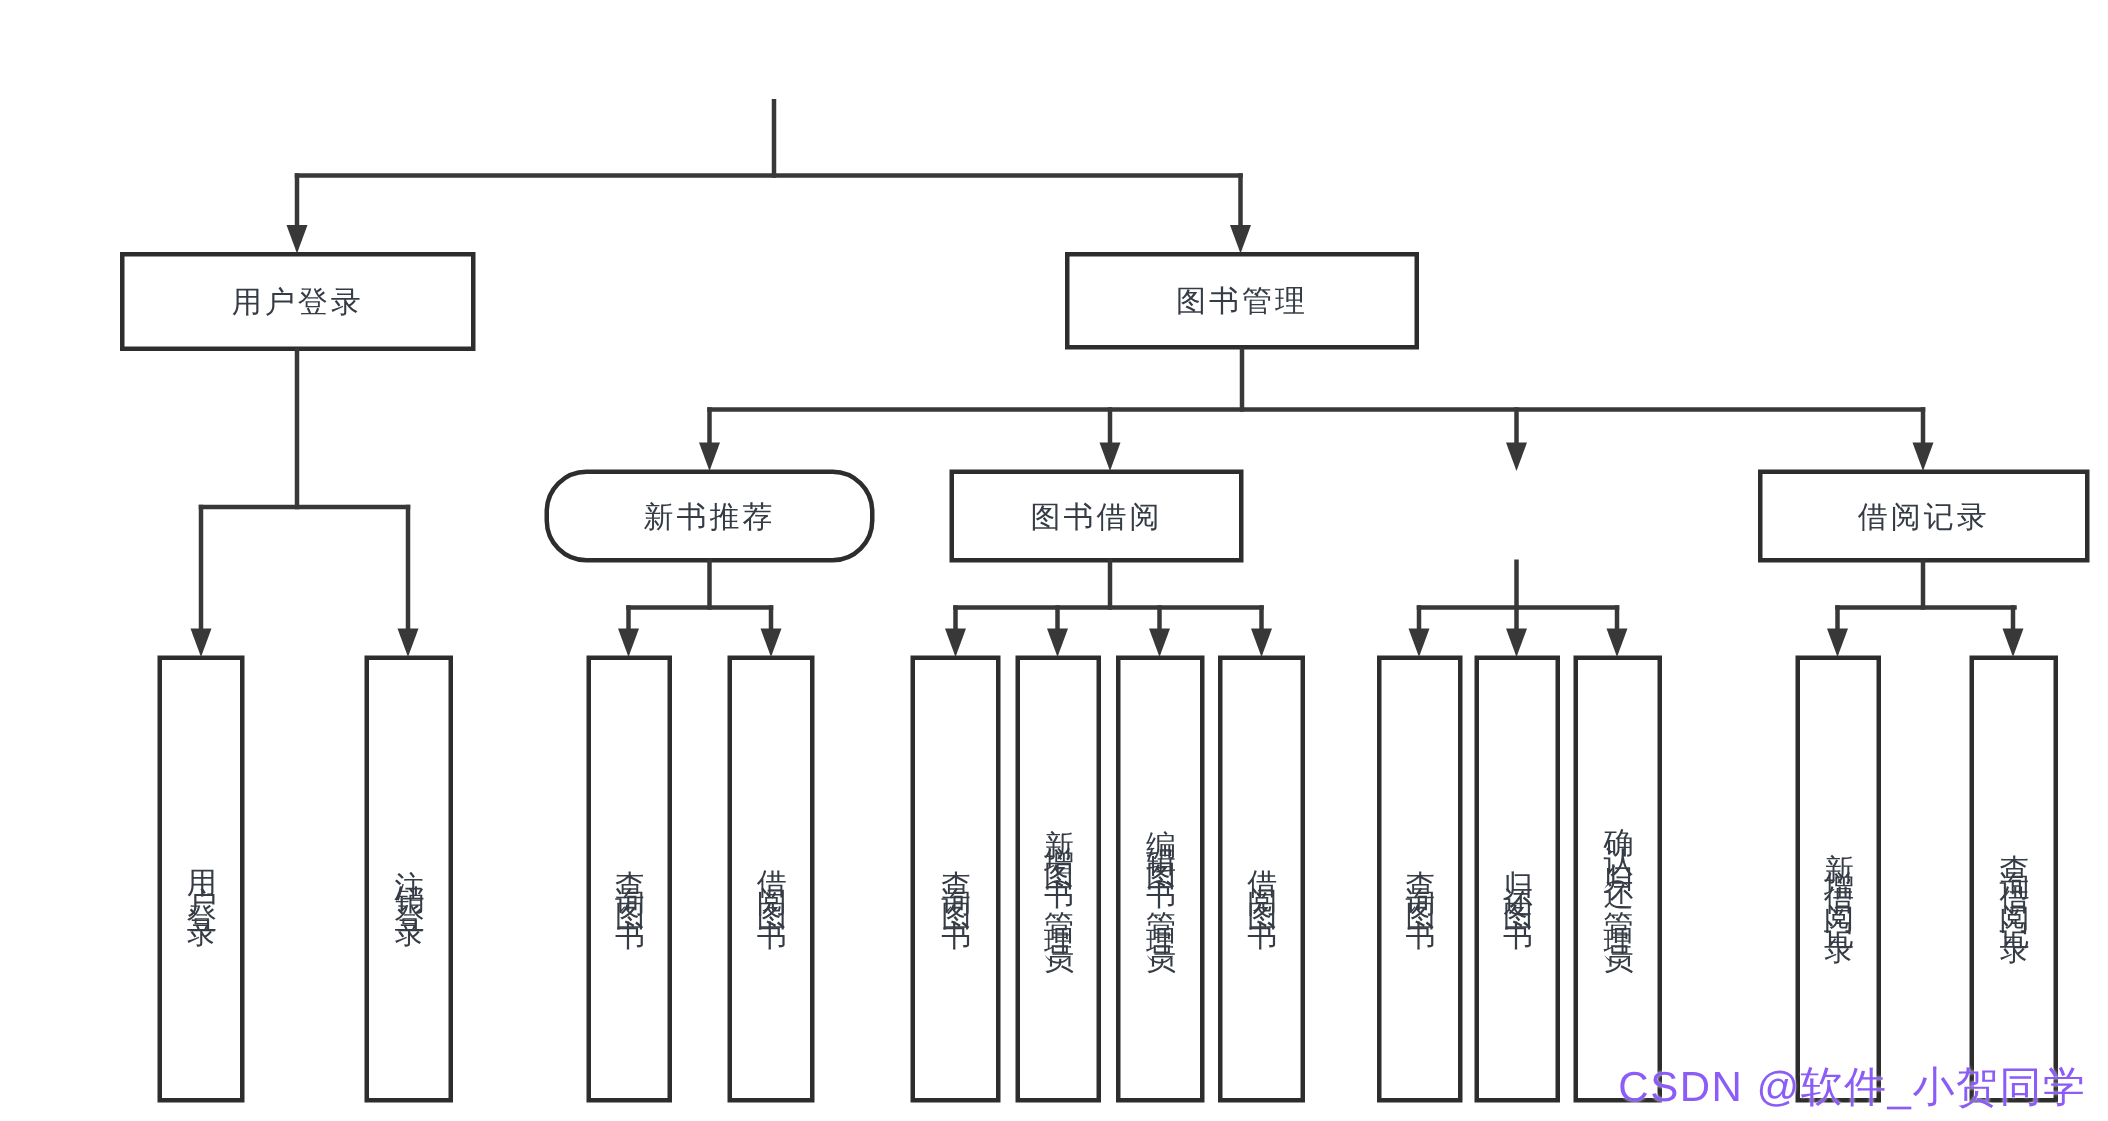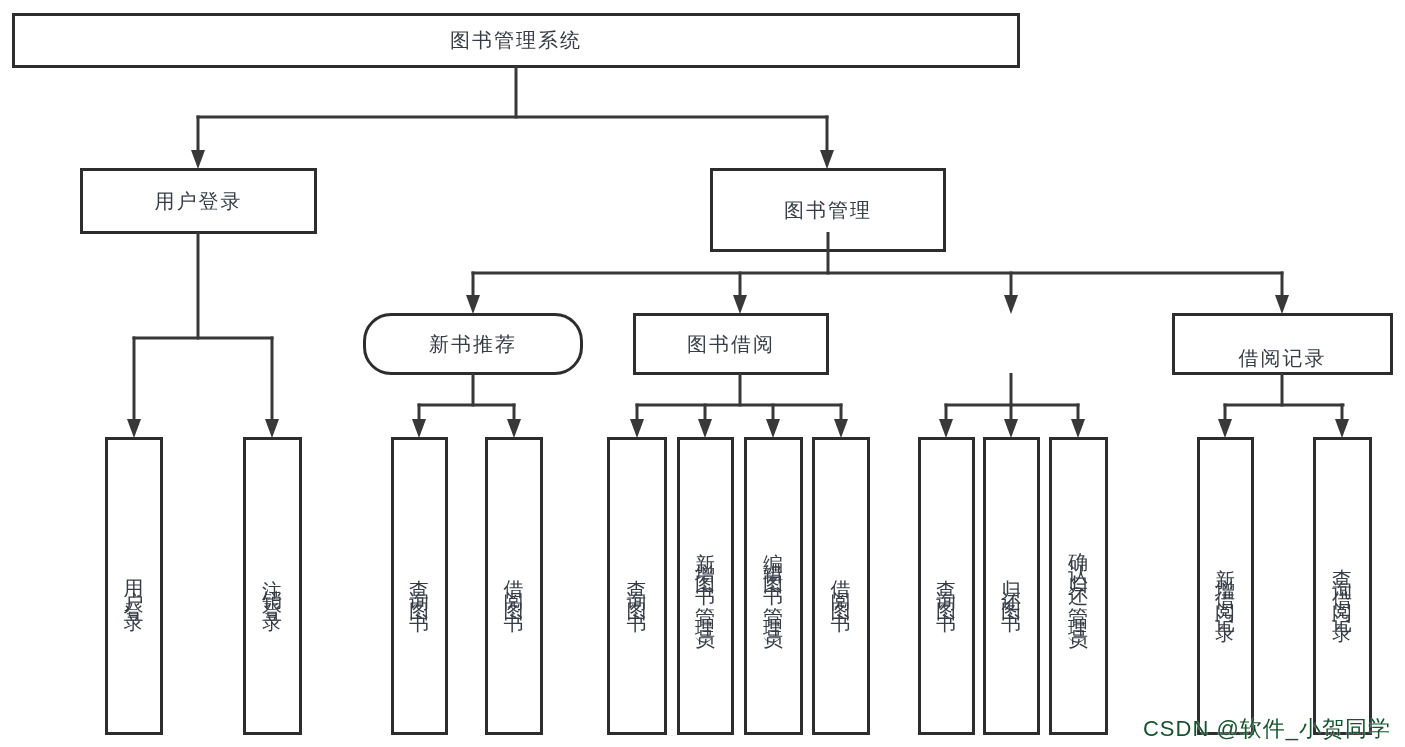--- a/index.html
+++ b/index.html
@@ -13,51 +13,48 @@
     border:3px solid #2d2d2d; display:flex; align-items:center; justify-content:center;
     color:#363c45; z-index:1;
   }
   .node .label { font-size:20px; letter-spacing:2px; white-space:nowrap; }
   .node.v .label {
     writing-mode:vertical-rl; text-orientation:mixed;
     font-size:20px; letter-spacing:11px; line-height:1; white-space:normal;
   }
   .watermark {
     position:absolute; right:14px; bottom:3px; z-index:3;
-    font-size:22px; color:#14532d; letter-spacing:1px;
+    font-size:28px; color:#8b5cf6; letter-spacing:1px;
     text-shadow:0 0 2px #ffffff;
   }
 </style>
 </head>
 <body>
 
 <div class="stage">
 
-  <div class="node h" style="left:12px;top:13px;width:1008px;height:55px;">
-    <span class="label">图书管理系统</span>
-  </div>
 
   <div class="node h" style="left:80px;top:168px;width:237px;height:66px;">
     <span class="label">用户登录</span>
   </div>
 
-  <div class="node h" style="left:710px;top:168px;width:236px;height:84px;">
+  <div class="node h" style="left:710px;top:168px;width:236px;height:65px;">
     <span class="label">图书管理</span>
   </div>
 
   <div class="node h" style="left:363px;top:313px;width:220px;height:62px;border-radius:28px;">
     <span class="label">新书推荐</span>
   </div>
 
   <div class="node h" style="left:633px;top:313px;width:196px;height:62px;">
     <span class="label">图书借阅</span>
   </div>
 
 
-  <div class="node h" style="left:1172px;top:313px;width:221px;height:62px;align-items:flex-end;">
+  <div class="node h" style="left:1172px;top:313px;width:221px;height:62px;">
     <span class="label">借阅记录</span>
   </div>
 
   <div class="node v" style="left:105px;top:437px;width:58px;height:298px;">
     <span class="label">用户登录</span>
   </div>
 
   <div class="node v" style="left:243px;top:437px;width:59px;height:298px;">
     <span class="label">注销登录</span>
   </div>

